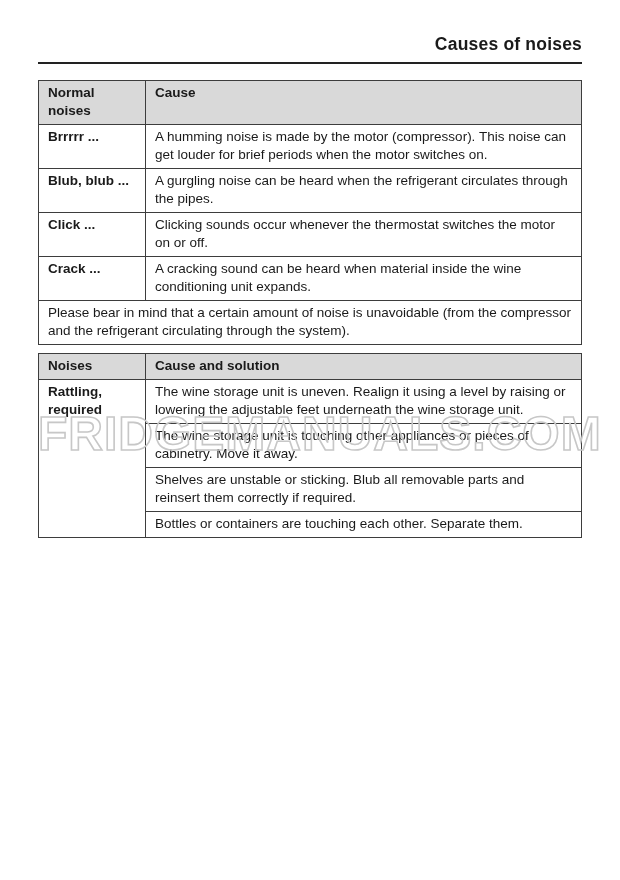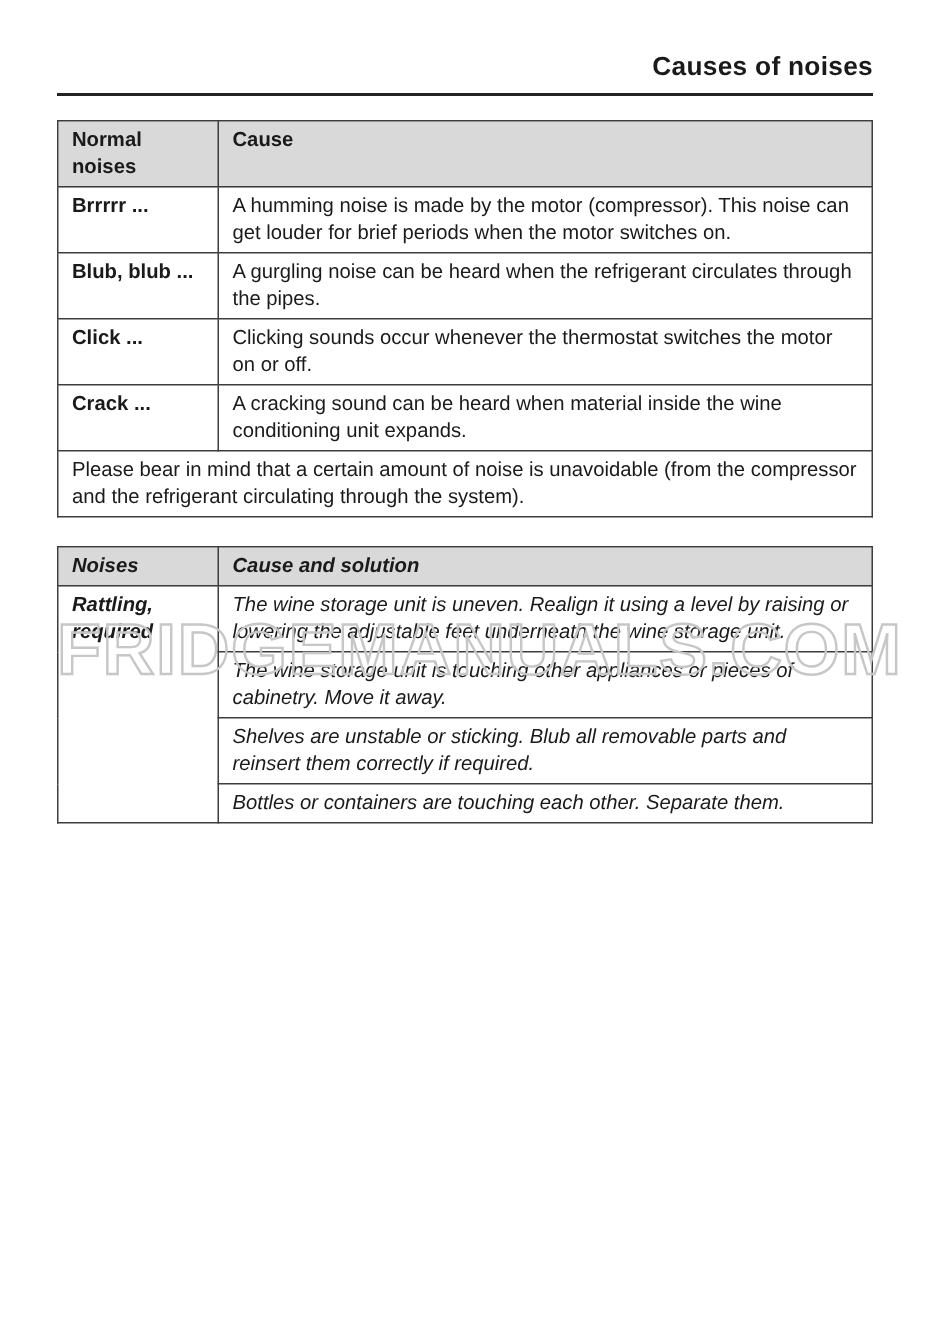--- a/index.html
+++ b/index.html
@@ -29,21 +29,21 @@
     padding-bottom: 7px;
     border-bottom: 2px solid #222222;
   }
   table.noise-table {
     width: 100%;
     border-collapse: collapse;
     table-layout: fixed;
     font-size: 13.5px;
     margin-top: 16px;
   }
-  table.noise-table.second { margin-top: 19px; font-style: italic; }
+  table.noise-table.second { margin-top: 8px; }
   .noise-table th, .noise-table td {
     border: 1.5px solid #3d3d3d;
     padding: 3px 9px 4px 9px;
     vertical-align: top;
     text-align: left;
     line-height: 18px;
   }
   .noise-table th {
     background: #d9d9d9;
     font-weight: bold;

